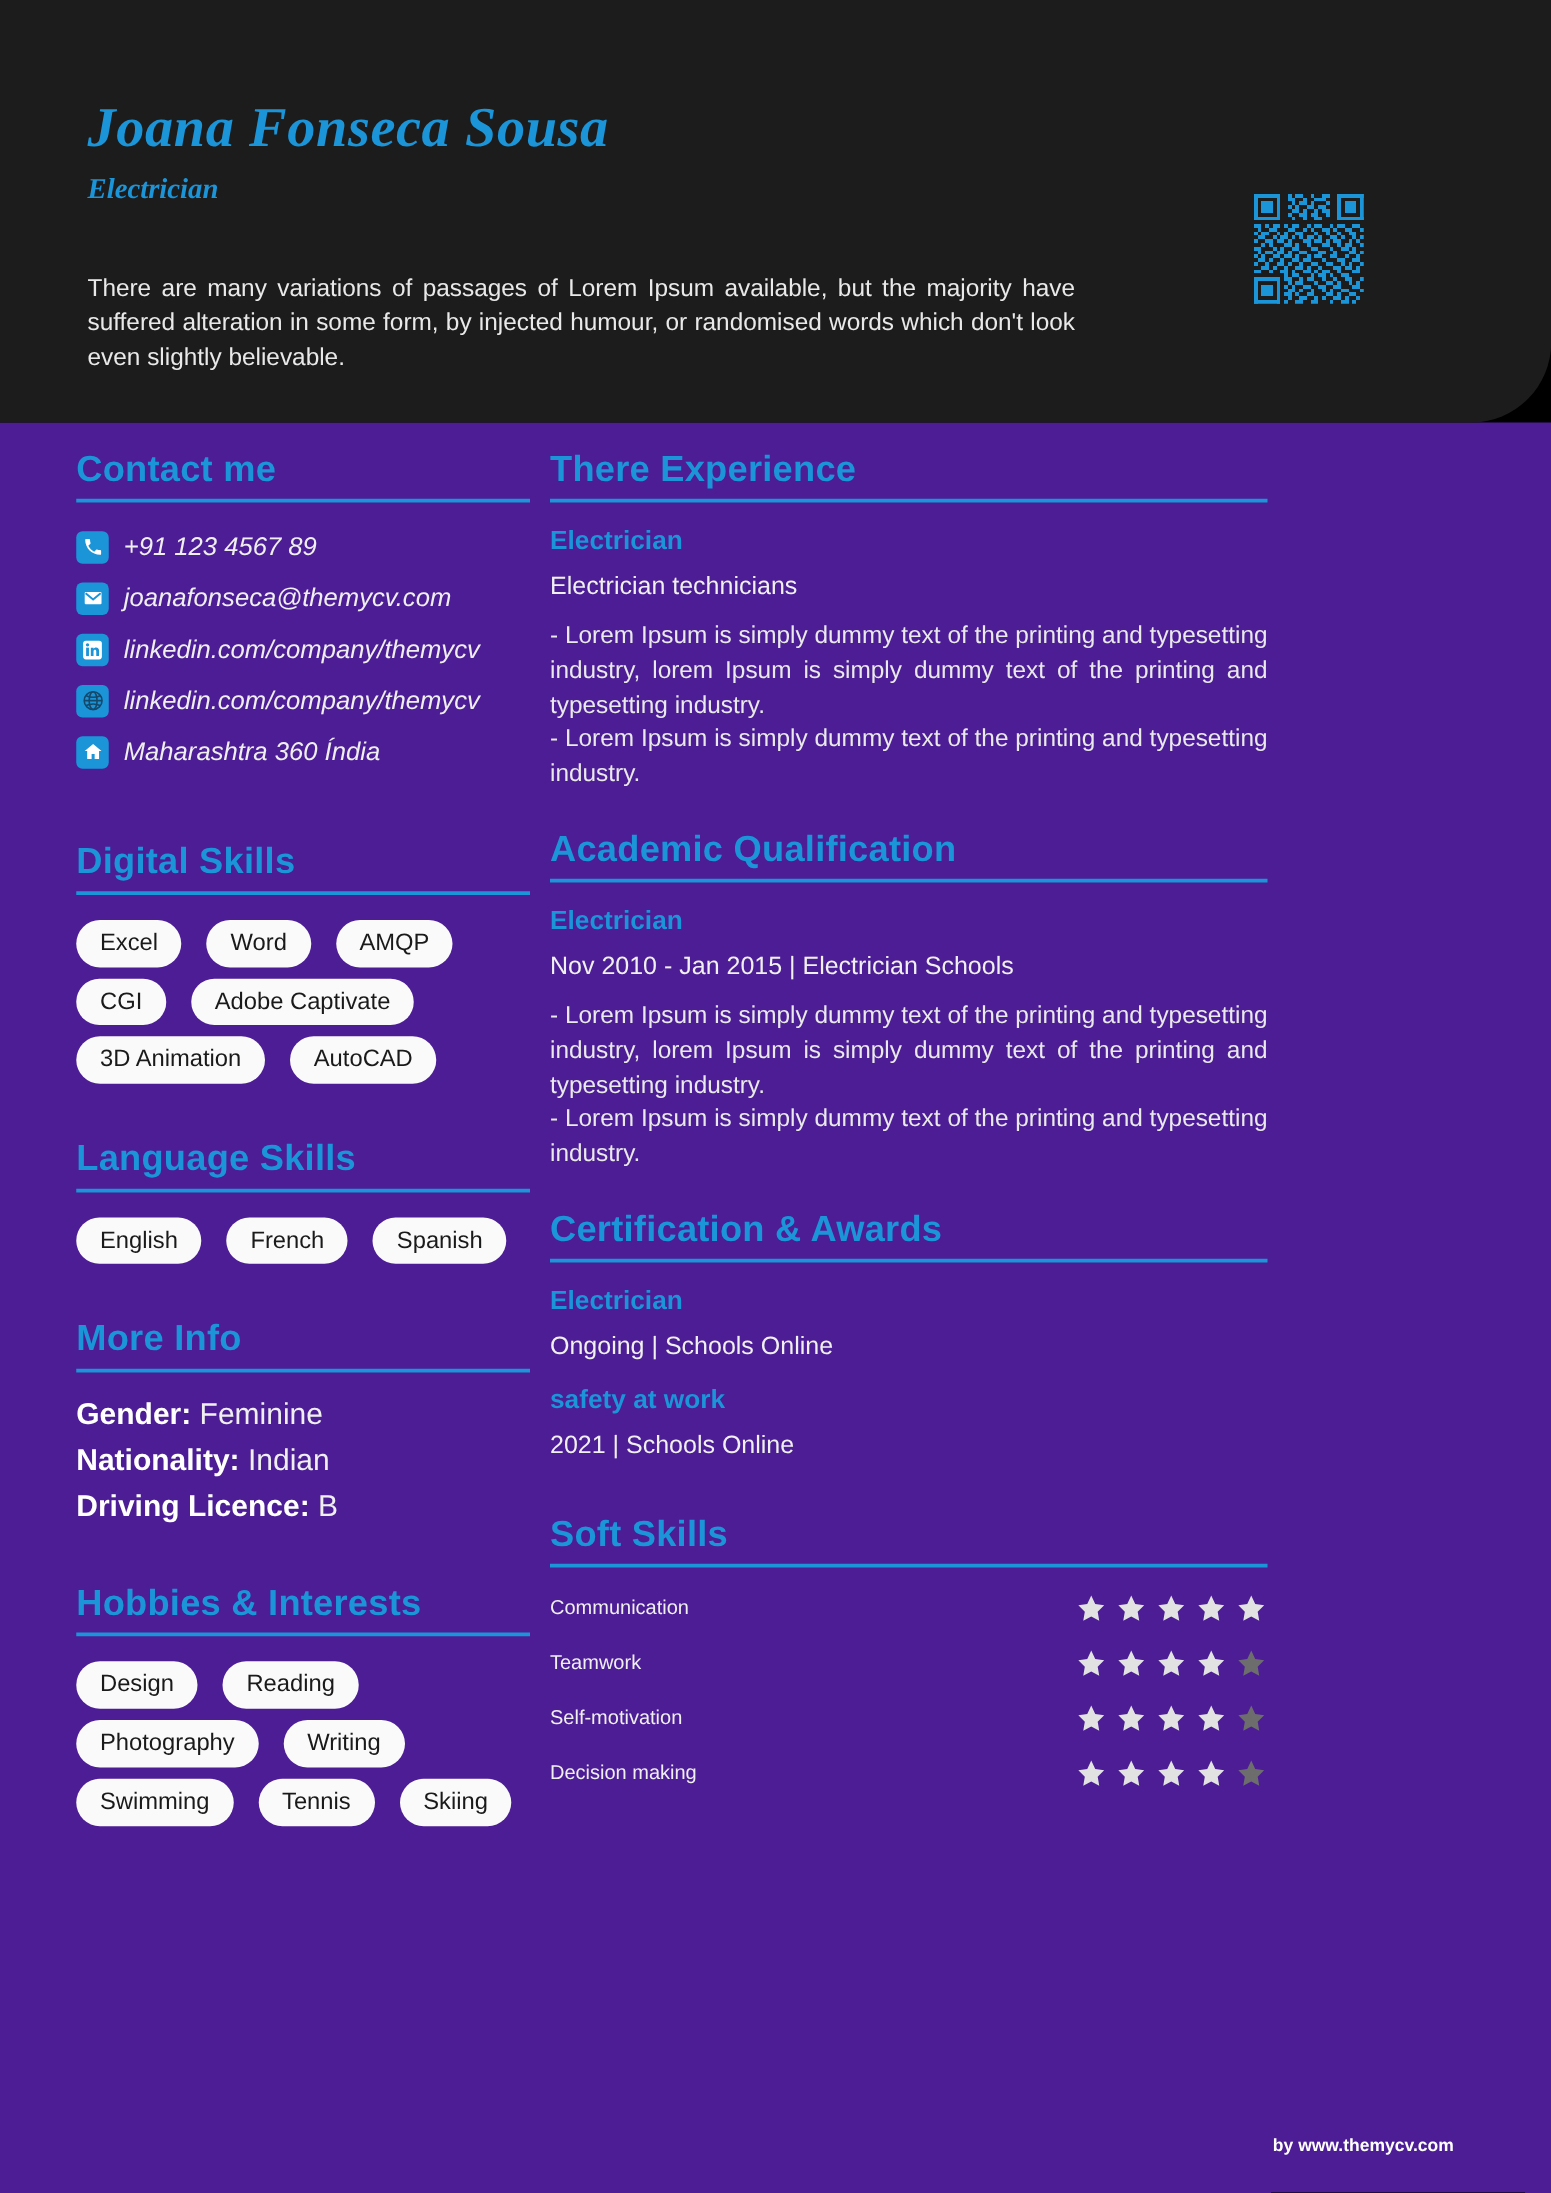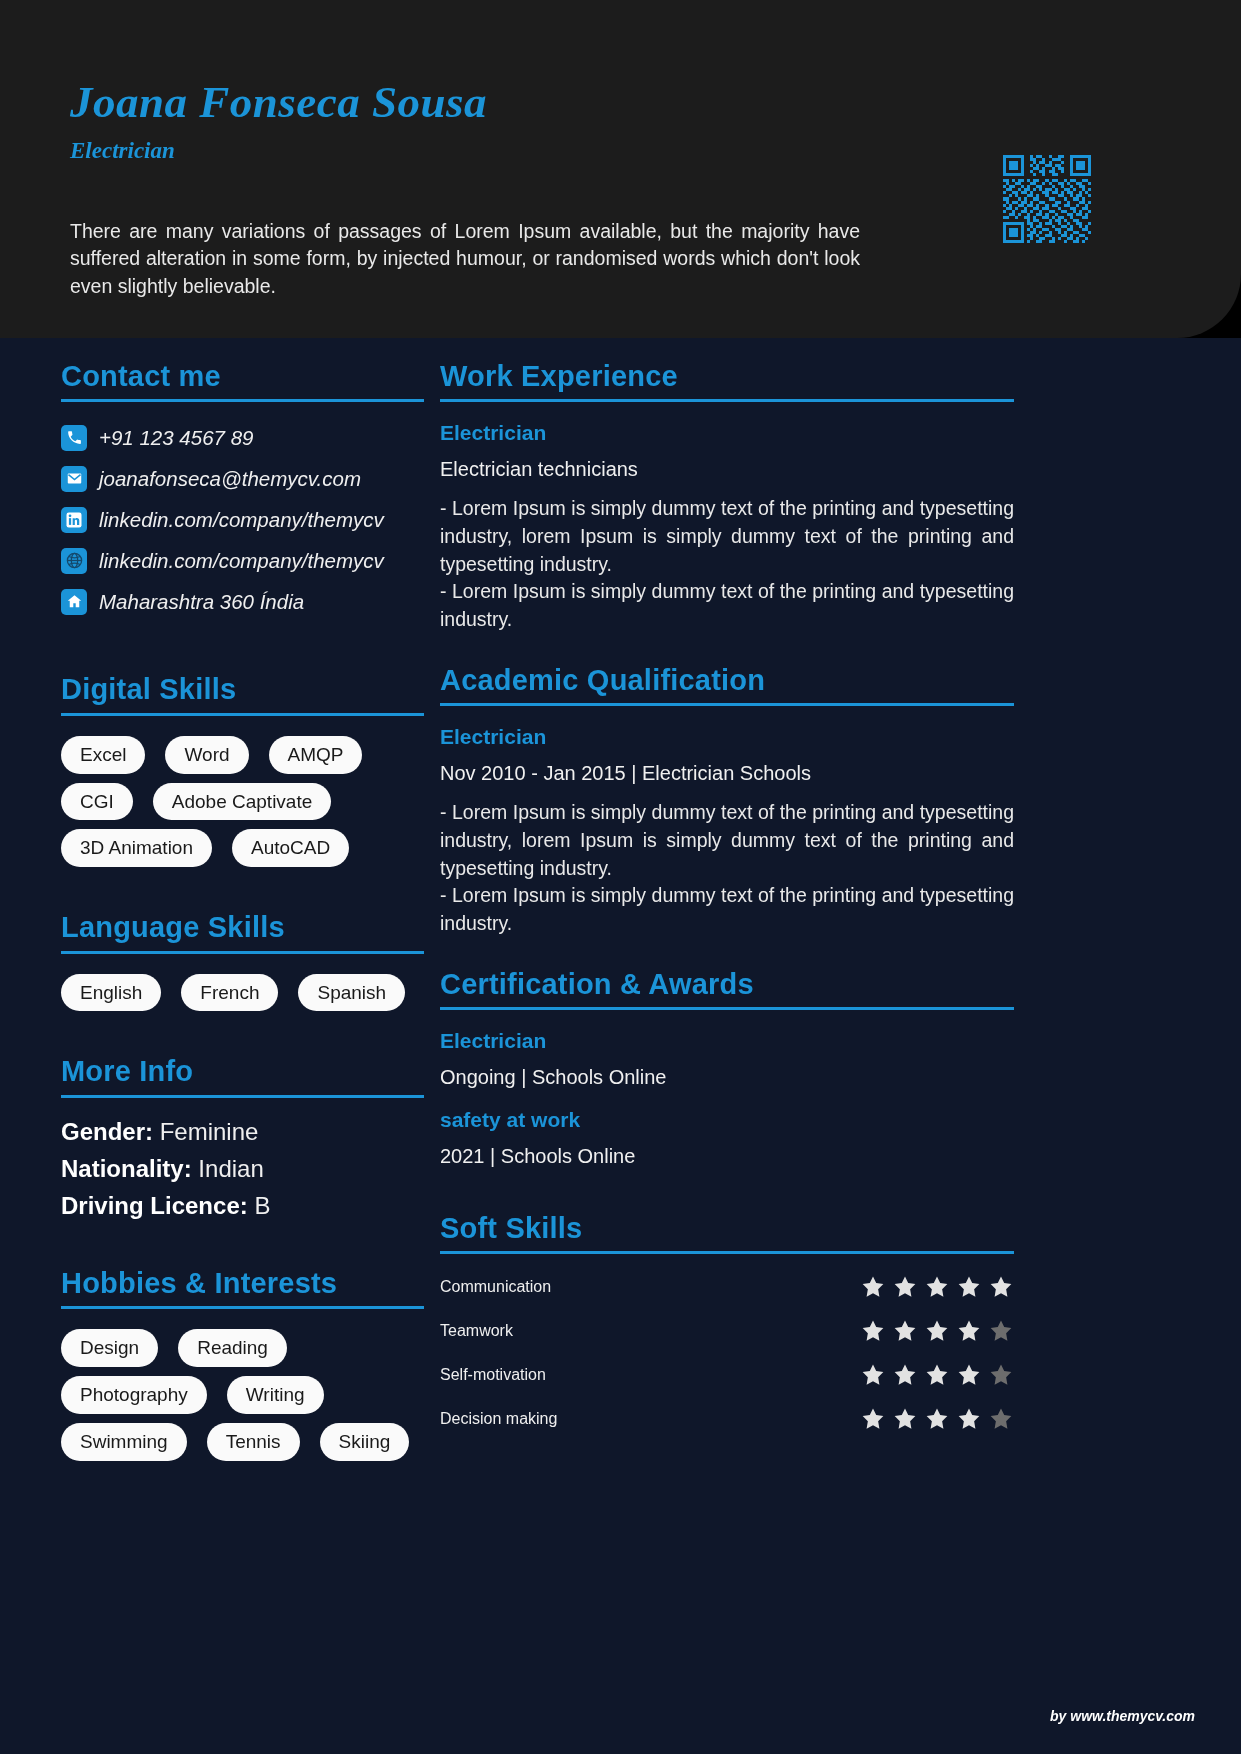--- a/index.html
+++ b/index.html
@@ -54,21 +54,21 @@
     right:150px;
     top:155px;
     width:88px;
     height:88px;
   }
 
   
   .body {
     display:flex;
     padding:22px 0 0 0;
-    background:#0f172a;
+    background:#4c1d95;
     height:1416px;
   }
   .left  { width:432px; padding:0 0 0 61px; }
   .right { flex:1; padding:0 200px 0 8px; position:relative; }
 
   
   .sec-title {
     color:#1b94d8;
     font-size:29px;
     font-weight:bold;
@@ -163,26 +163,25 @@
     justify-content:space-between;
     margin-bottom:18px;
   }
   .skill-name { color:#efefef; font-size:16px; }
   .stars { display:flex; gap:6px; }
   .star { width:26px; height:26px; display:block; }
 
   
   .footer {
     position:absolute;
-    right:46px;
+    right:78px;
     bottom:30px;
     color:#ffffff;
     font-size:14px;
     font-weight:bold;
-    font-style:italic;
   }
 
   .sp-30 { height:30px; }
   .sp-38 { height:38px; }
   .sp-44 { height:44px; }
 </style>
 </head>
 <body>
 
 <div class="page">
@@ -542,21 +541,21 @@
           <span class="pill">Tennis</span>
           <span class="pill">Skiing</span>
         </div>
       </div>
 
     </div>
 
     <div class="right">
 
       <div class="sec">
-        <div class="sec-title">Work Experience</div>
+        <div class="sec-title">There Experience</div>
         <div class="sec-rule"></div>
         <div class="entry">
           <div class="entry-title">Electrician</div>
           <div class="entry-sub">Electrician technicians</div>
           <div class="entry-body" style="white-space:pre-line">- Lorem Ipsum is simply dummy text of the printing and typesetting industry, lorem Ipsum is simply dummy text of the printing and typesetting industry.
 - Lorem Ipsum is simply dummy text of the printing and typesetting industry.</div>
         </div>
       </div>
 
       <div class="sp-30"></div>

